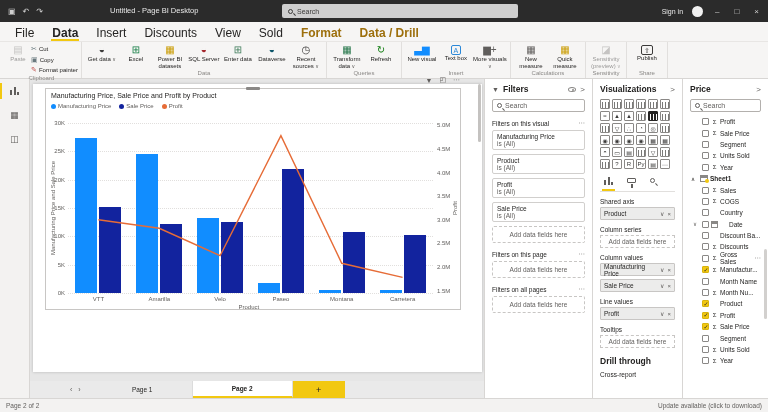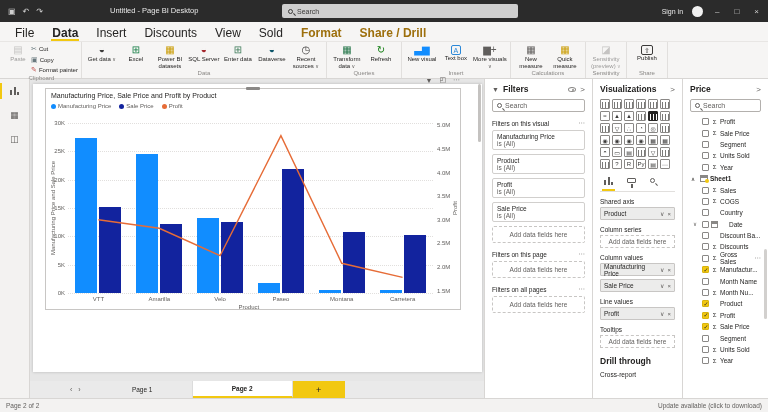--- a/index.html
+++ b/index.html
@@ -150,21 +150,21 @@
 </div>
 
 <div class="menubar" id="menubar">
     <div class="mtab">File</div>
     <div class="mtab active">Data</div>
     <div class="mtab">Insert</div>
     <div class="mtab">Discounts</div>
     <div class="mtab">View</div>
     <div class="mtab">Sold</div>
     <div class="mtab contextual">Format</div>
-    <div class="mtab contextual">Share / Drill</div>
+    <div class="mtab contextual">Data / Drill</div>
   </div>
 
 <div class="ribbon" id="ribbon">
     <div class="rgroup">
       <div class="rbtns">
         <div class="rbig narrow disabled">
           <span class="ricon" style="color: rgb(138, 136, 134);">▤</span>
           <span class="rlabel">Paste</span>
         </div>
         <div class="rstack">

